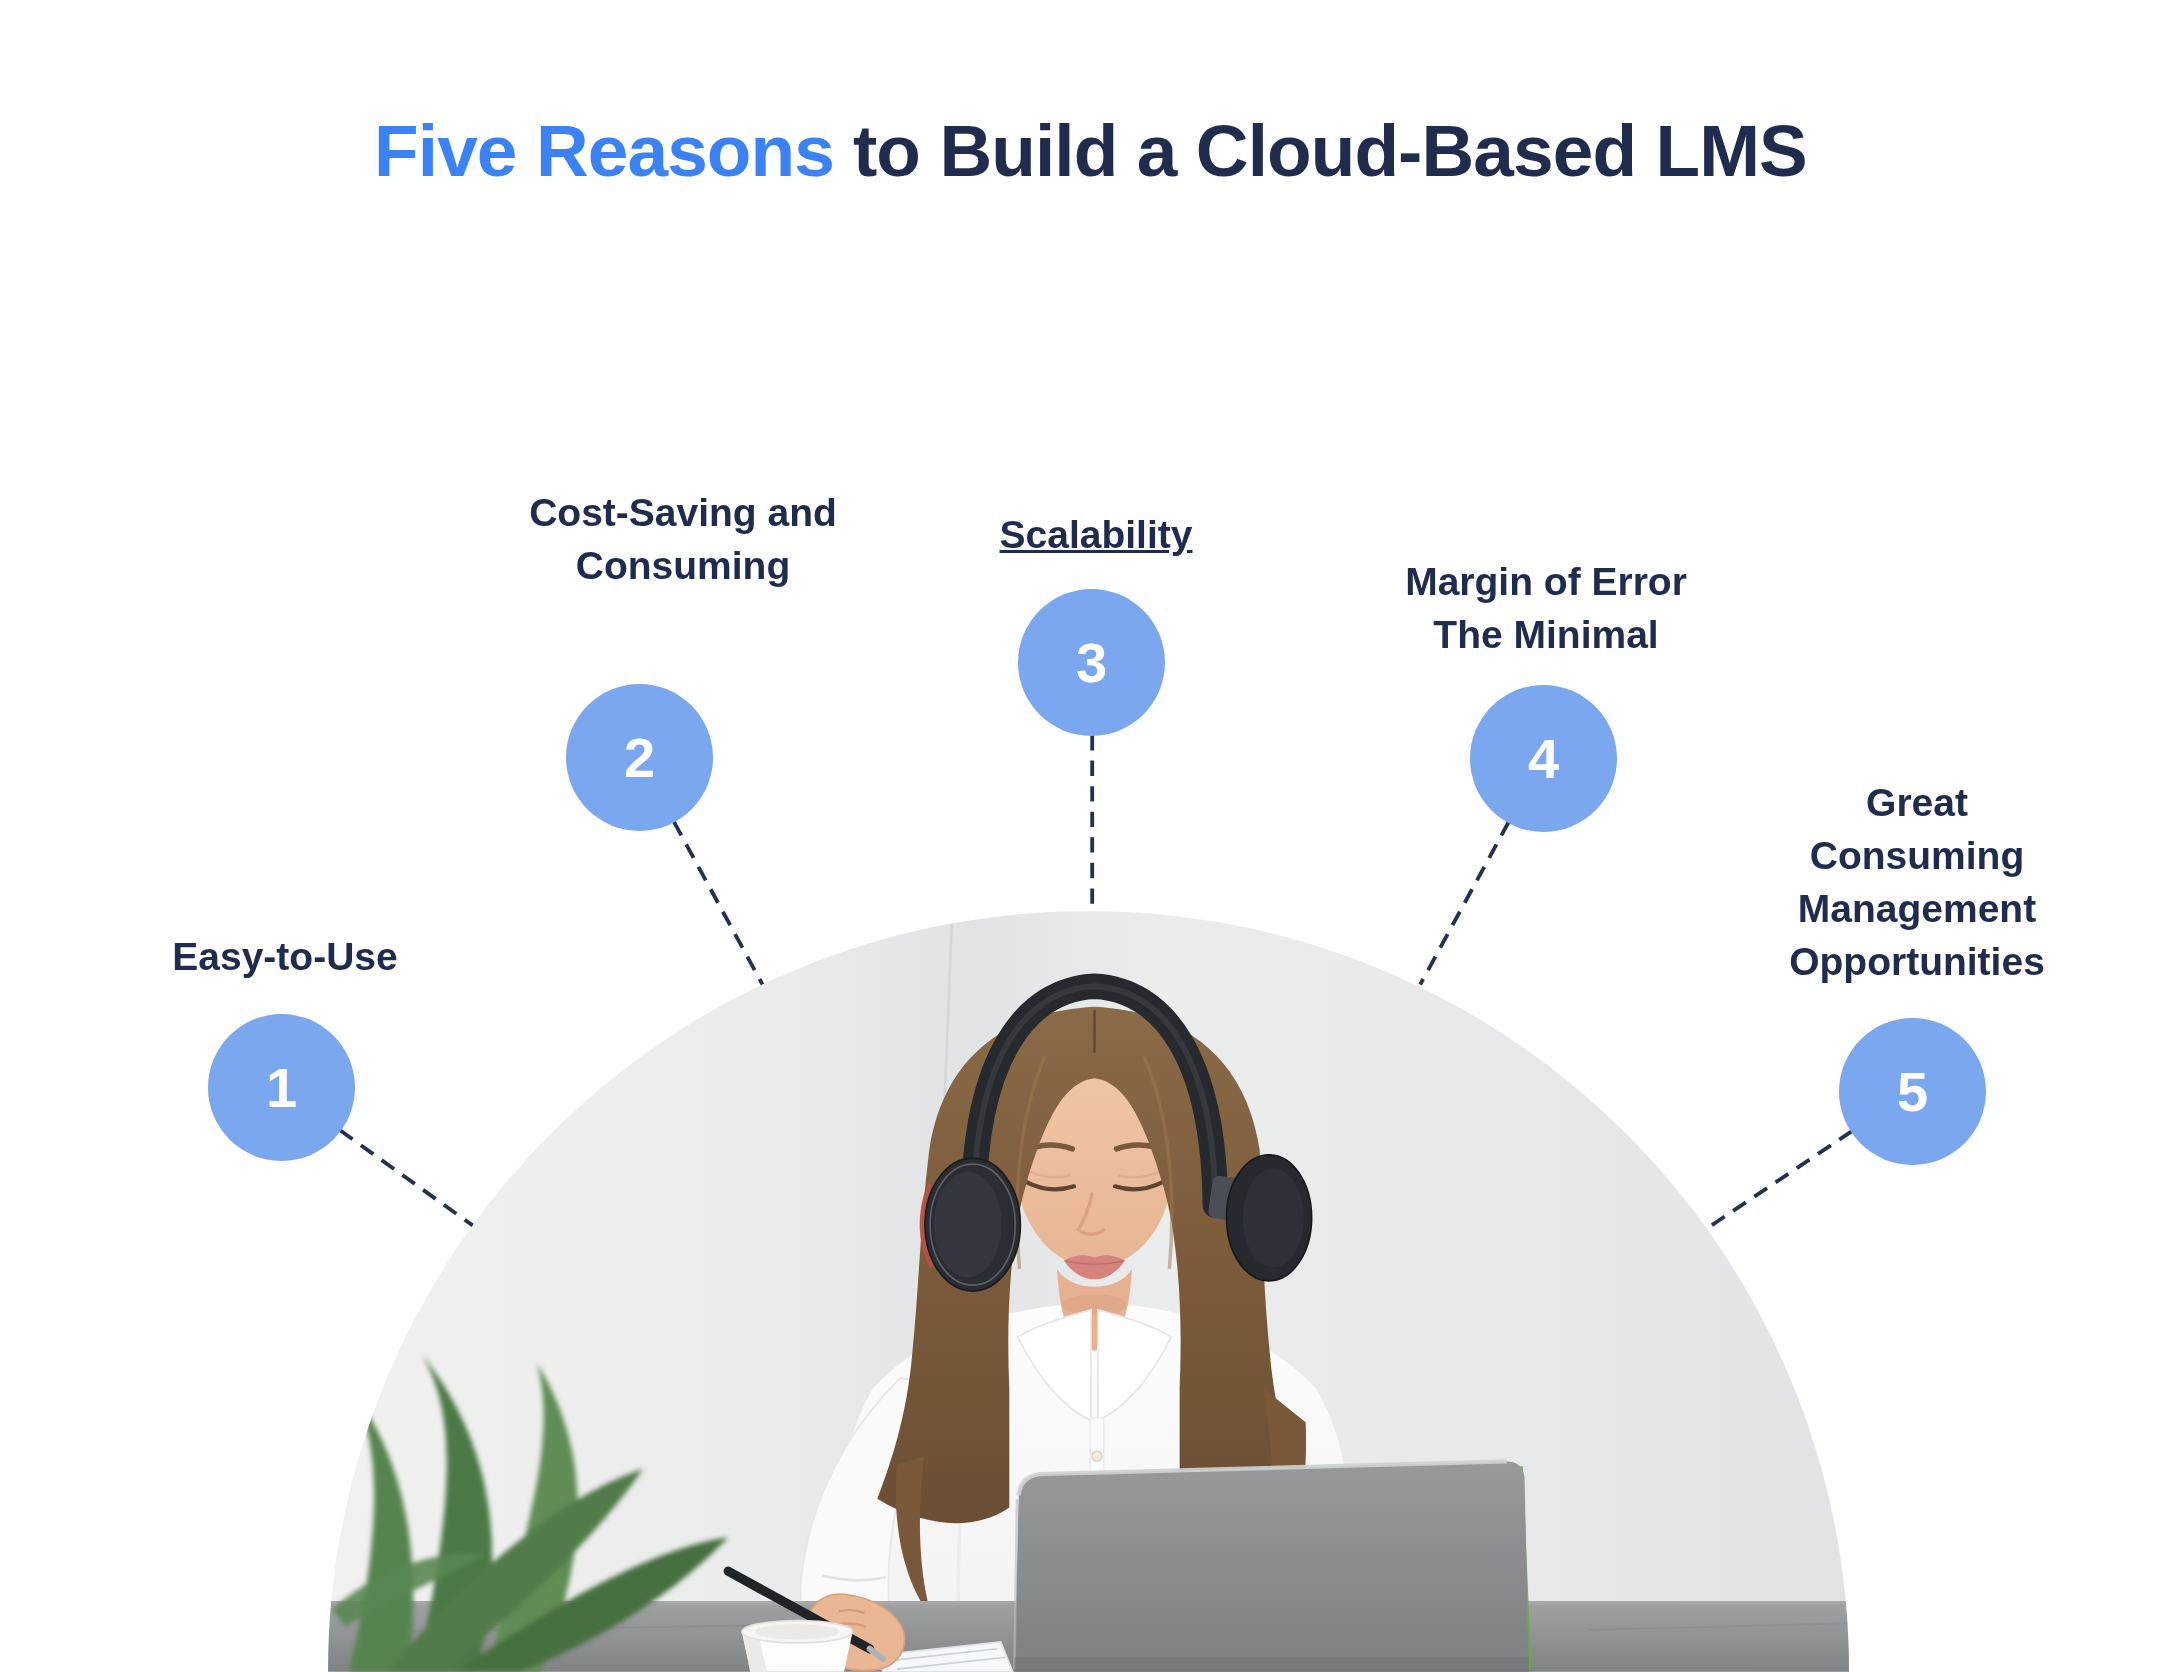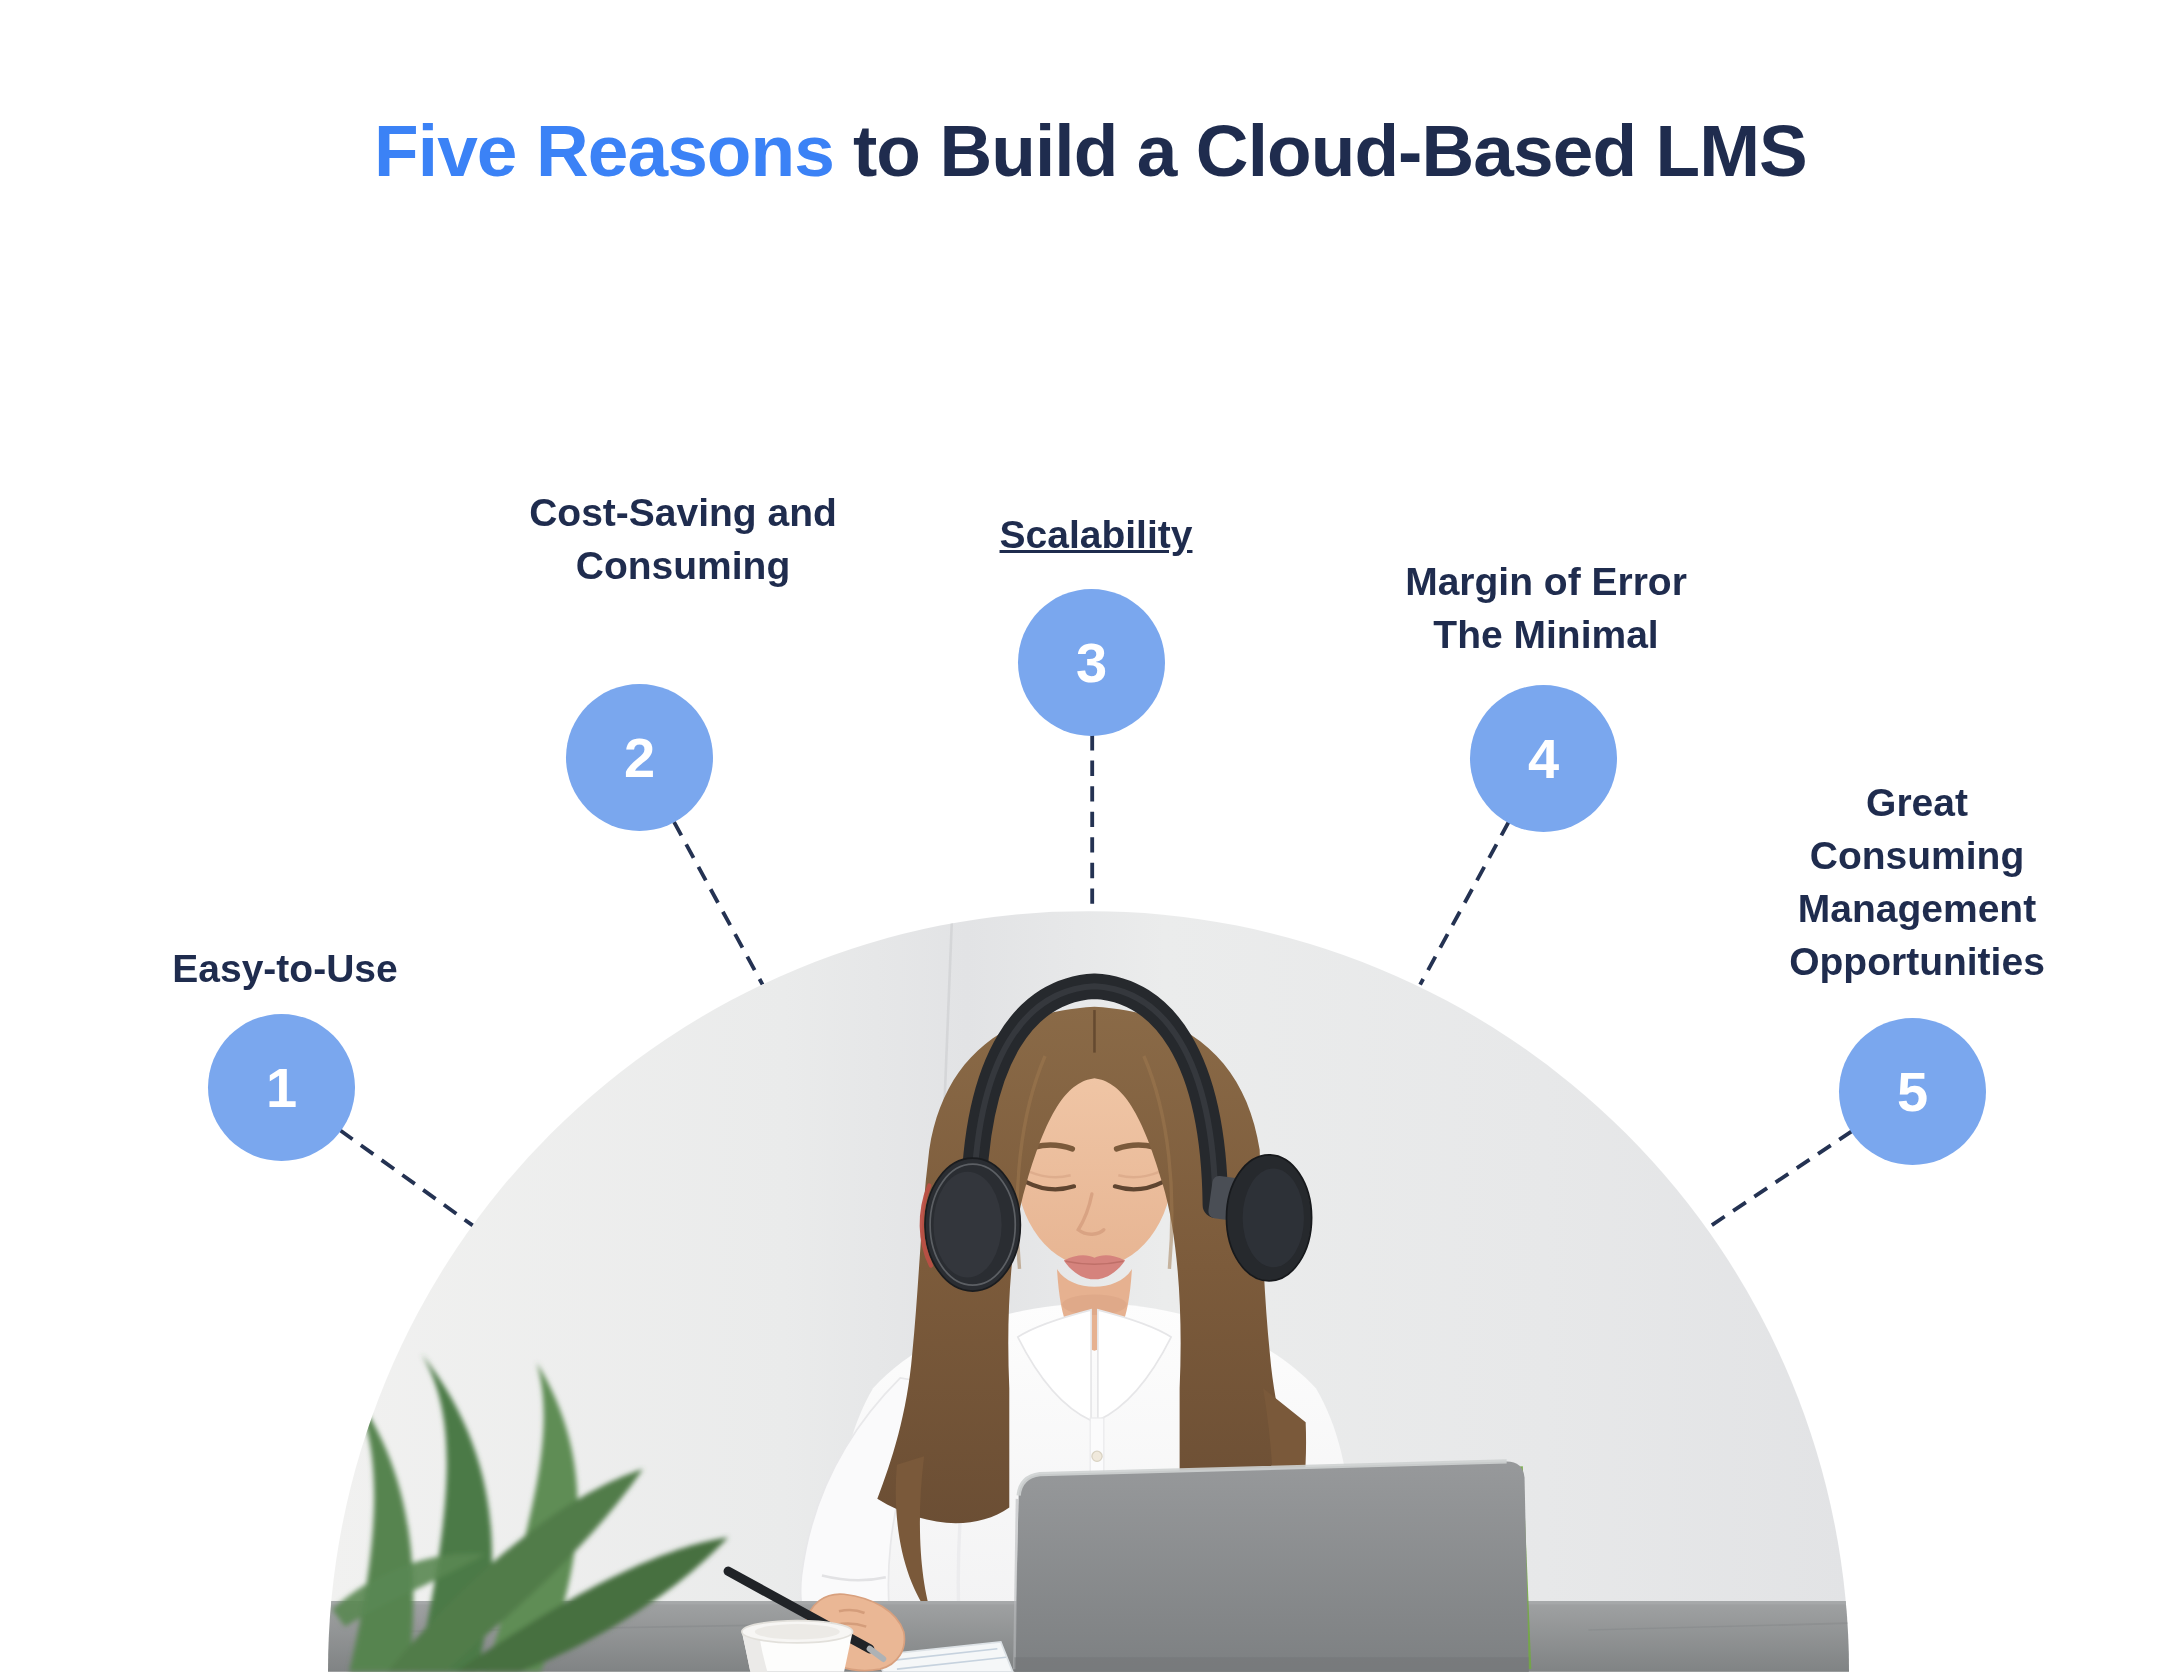--- a/index.html
+++ b/index.html
@@ -20,21 +20,21 @@
   .title .hl{color:#3b82f6;}
   .title .rest{margin-left:19px;}
   
   .label{
     position:absolute;
     transform:translateX(-50%);
     text-align:center;
     font-size:39px;line-height:53px;font-weight:700;
     color:#1f2c4e;white-space:nowrap;
   }
-  .l1{left:285px;top:930px;margin-top:12px;}
+  .l1{left:285px;top:930px;}
   .l2{left:683px;top:486px;}
   .l3{left:1096px;top:508px;text-decoration:underline;}
   .l4{left:1546px;top:555px;}
   .l5{left:1917px;top:776px;}
   
   .circle{
     position:absolute;width:147px;height:147px;border-radius:50%;
     background:#7aa7ee;
     display:flex;align-items:center;justify-content:center;
     color:#ffffff;font-size:56px;font-weight:700;

